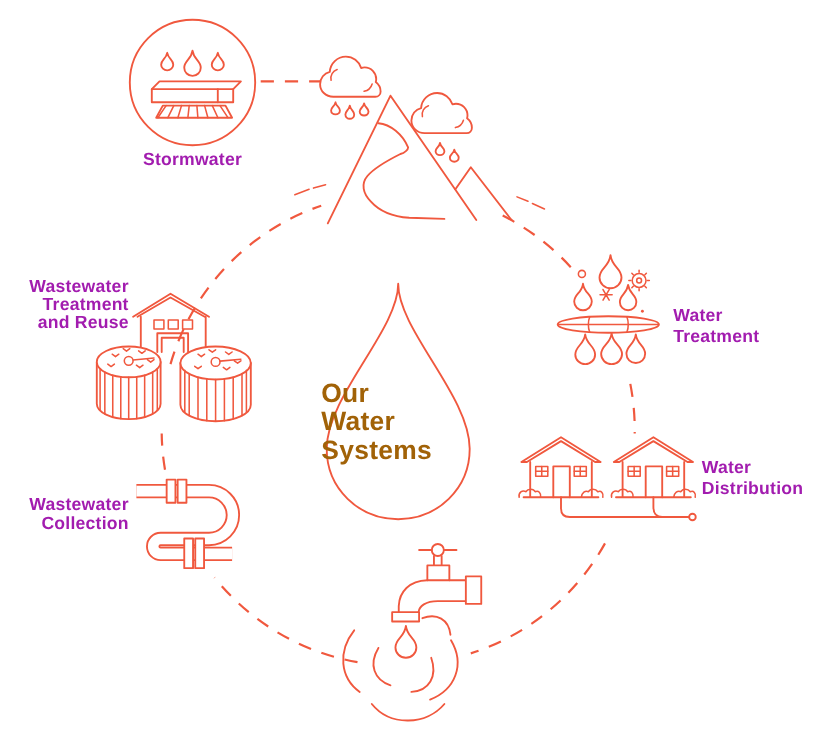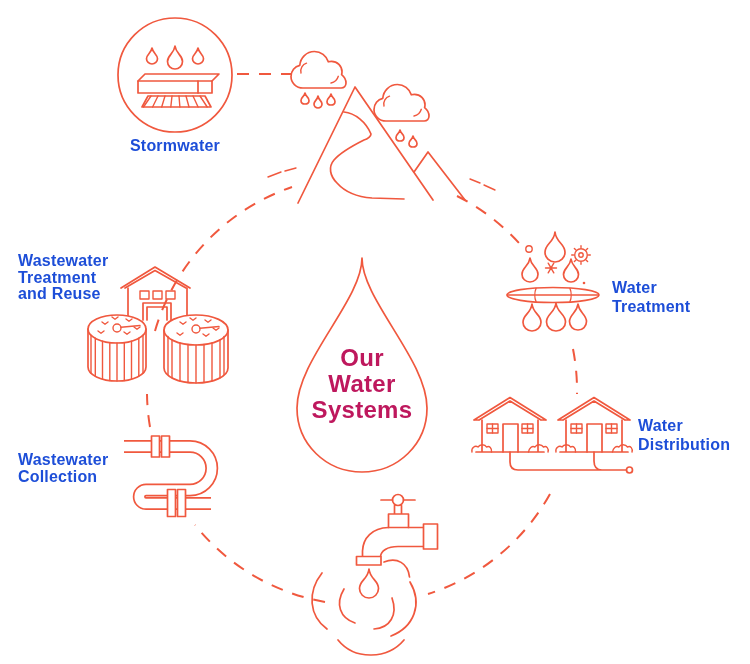--- a/index.html
+++ b/index.html
@@ -12,29 +12,29 @@
     stroke:#F0583E; stroke-width:1.7; fill:none;
     stroke-linecap:round; stroke-linejoin:round;
   }
   svg .fw   { fill:#ffffff; }
   svg .dash { stroke-dasharray:12 10; stroke-width:2; stroke-linecap:butt; }
   svg .thin { stroke-width:1.4; }
   svg .dot  { fill:#F0583E; stroke:none; }
   svg .pipe-o { stroke-width:13; stroke-linecap:butt; }
   svg .pipe-i { stroke:#ffffff; stroke-width:9.6; stroke-linecap:butt; }
   .lbl {
-    position:absolute; color:#1d4ed8; font-weight:700; font-size:16px;
+    position:absolute; color:#a21caf; font-weight:700; font-size:16px;
     line-height:17px; letter-spacing:.2px; white-space:pre-line;
   }
   .lbl.c  { text-align:center; }
-  .lbl.r  { }
+  .lbl.r  { text-align:right; }
   .lbl.lh19 { line-height:19px; }
   .title {
-    position:absolute; left:292px; top:345px; width:140px; text-align:center;
-    color:#be185d; font-weight:700; font-size:24px; line-height:26px;
+    position:absolute; left:292px; top:345px; width:140px; 
+    color:#a16207; font-weight:700; font-size:24px; line-height:26px;
     letter-spacing:.3px; white-space:pre-line;
   }
 </style>
 </head>
 <body>
 
 <div class="stage">
 
 <svg width="750" height="664" viewBox="0 0 750 664">
 

